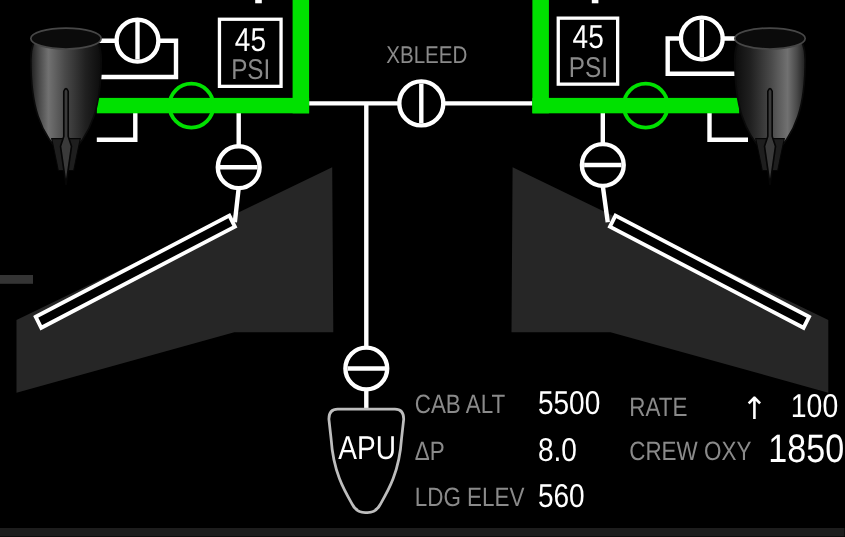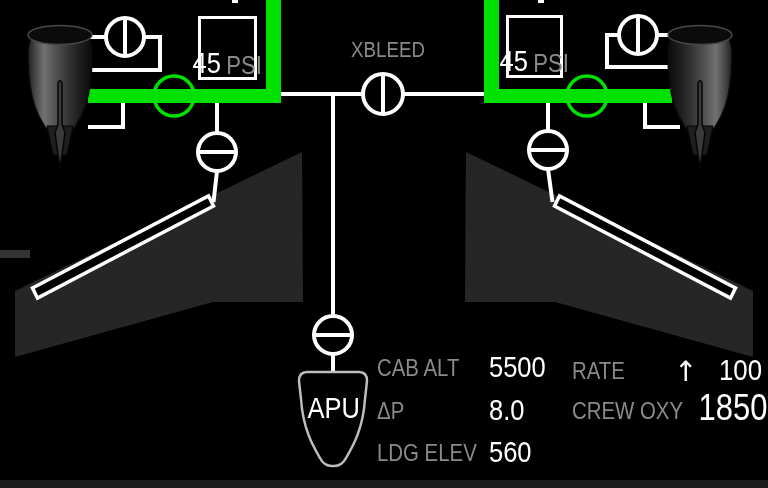--- a/index.html
+++ b/index.html
@@ -6,21 +6,21 @@
   .screen{position:relative;width:768px;height:488px;background:var(--background,#000);overflow:hidden;
           font-family:"Liberation Sans",sans-serif;}
   svg{position:absolute;left:0;top:0;}
   .t{position:absolute;white-space:nowrap;line-height:1;}
   .lbl{color:var(--label-gray,#8a8a8a);font-size:24px;line-height:24px;}
   .val{color:#fff;font-size:30px;line-height:30px;}
   .cond{transform:scaleX(0.85);transform-origin:0 50%;}
   .condC{transform:scaleX(0.85);transform-origin:50% 50%;}
   .condR{transform:scaleX(0.86);transform-origin:100% 50%;}
   .psibox{position:absolute;box-sizing:border-box;border:3px solid #fff;background:#000;
-          display:flex;flex-direction:row;align-items:flex-end;justify-content:center;}
+          display:flex;flex-direction:column;align-items:center;justify-content:center;}
   .psibox .num{color:#fff;font-size:30px;line-height:29px;}
   .psibox .unit{color:var(--label-gray,#8a8a8a);font-size:26px;line-height:24px;}
   .xbleed{color:var(--label-gray,#8a8a8a);font-size:22px;text-align:center;width:100px;}
   .aputxt{color:#fff;font-size:30px;text-align:center;width:60px;}
   .arrow{color:#fff;font-size:28px;font-family:"DejaVu Sans",sans-serif;line-height:28px;}
   .right-align{text-align:right;}
   
   .gline{stroke:var(--line-white,#fff);stroke-width:4;fill:none;}
   .duct{fill:var(--bleed-duct-green,#00e100);}
   .gvalve{stroke:var(--bleed-duct-green,#00e100);stroke-width:3.5;fill:none;}

